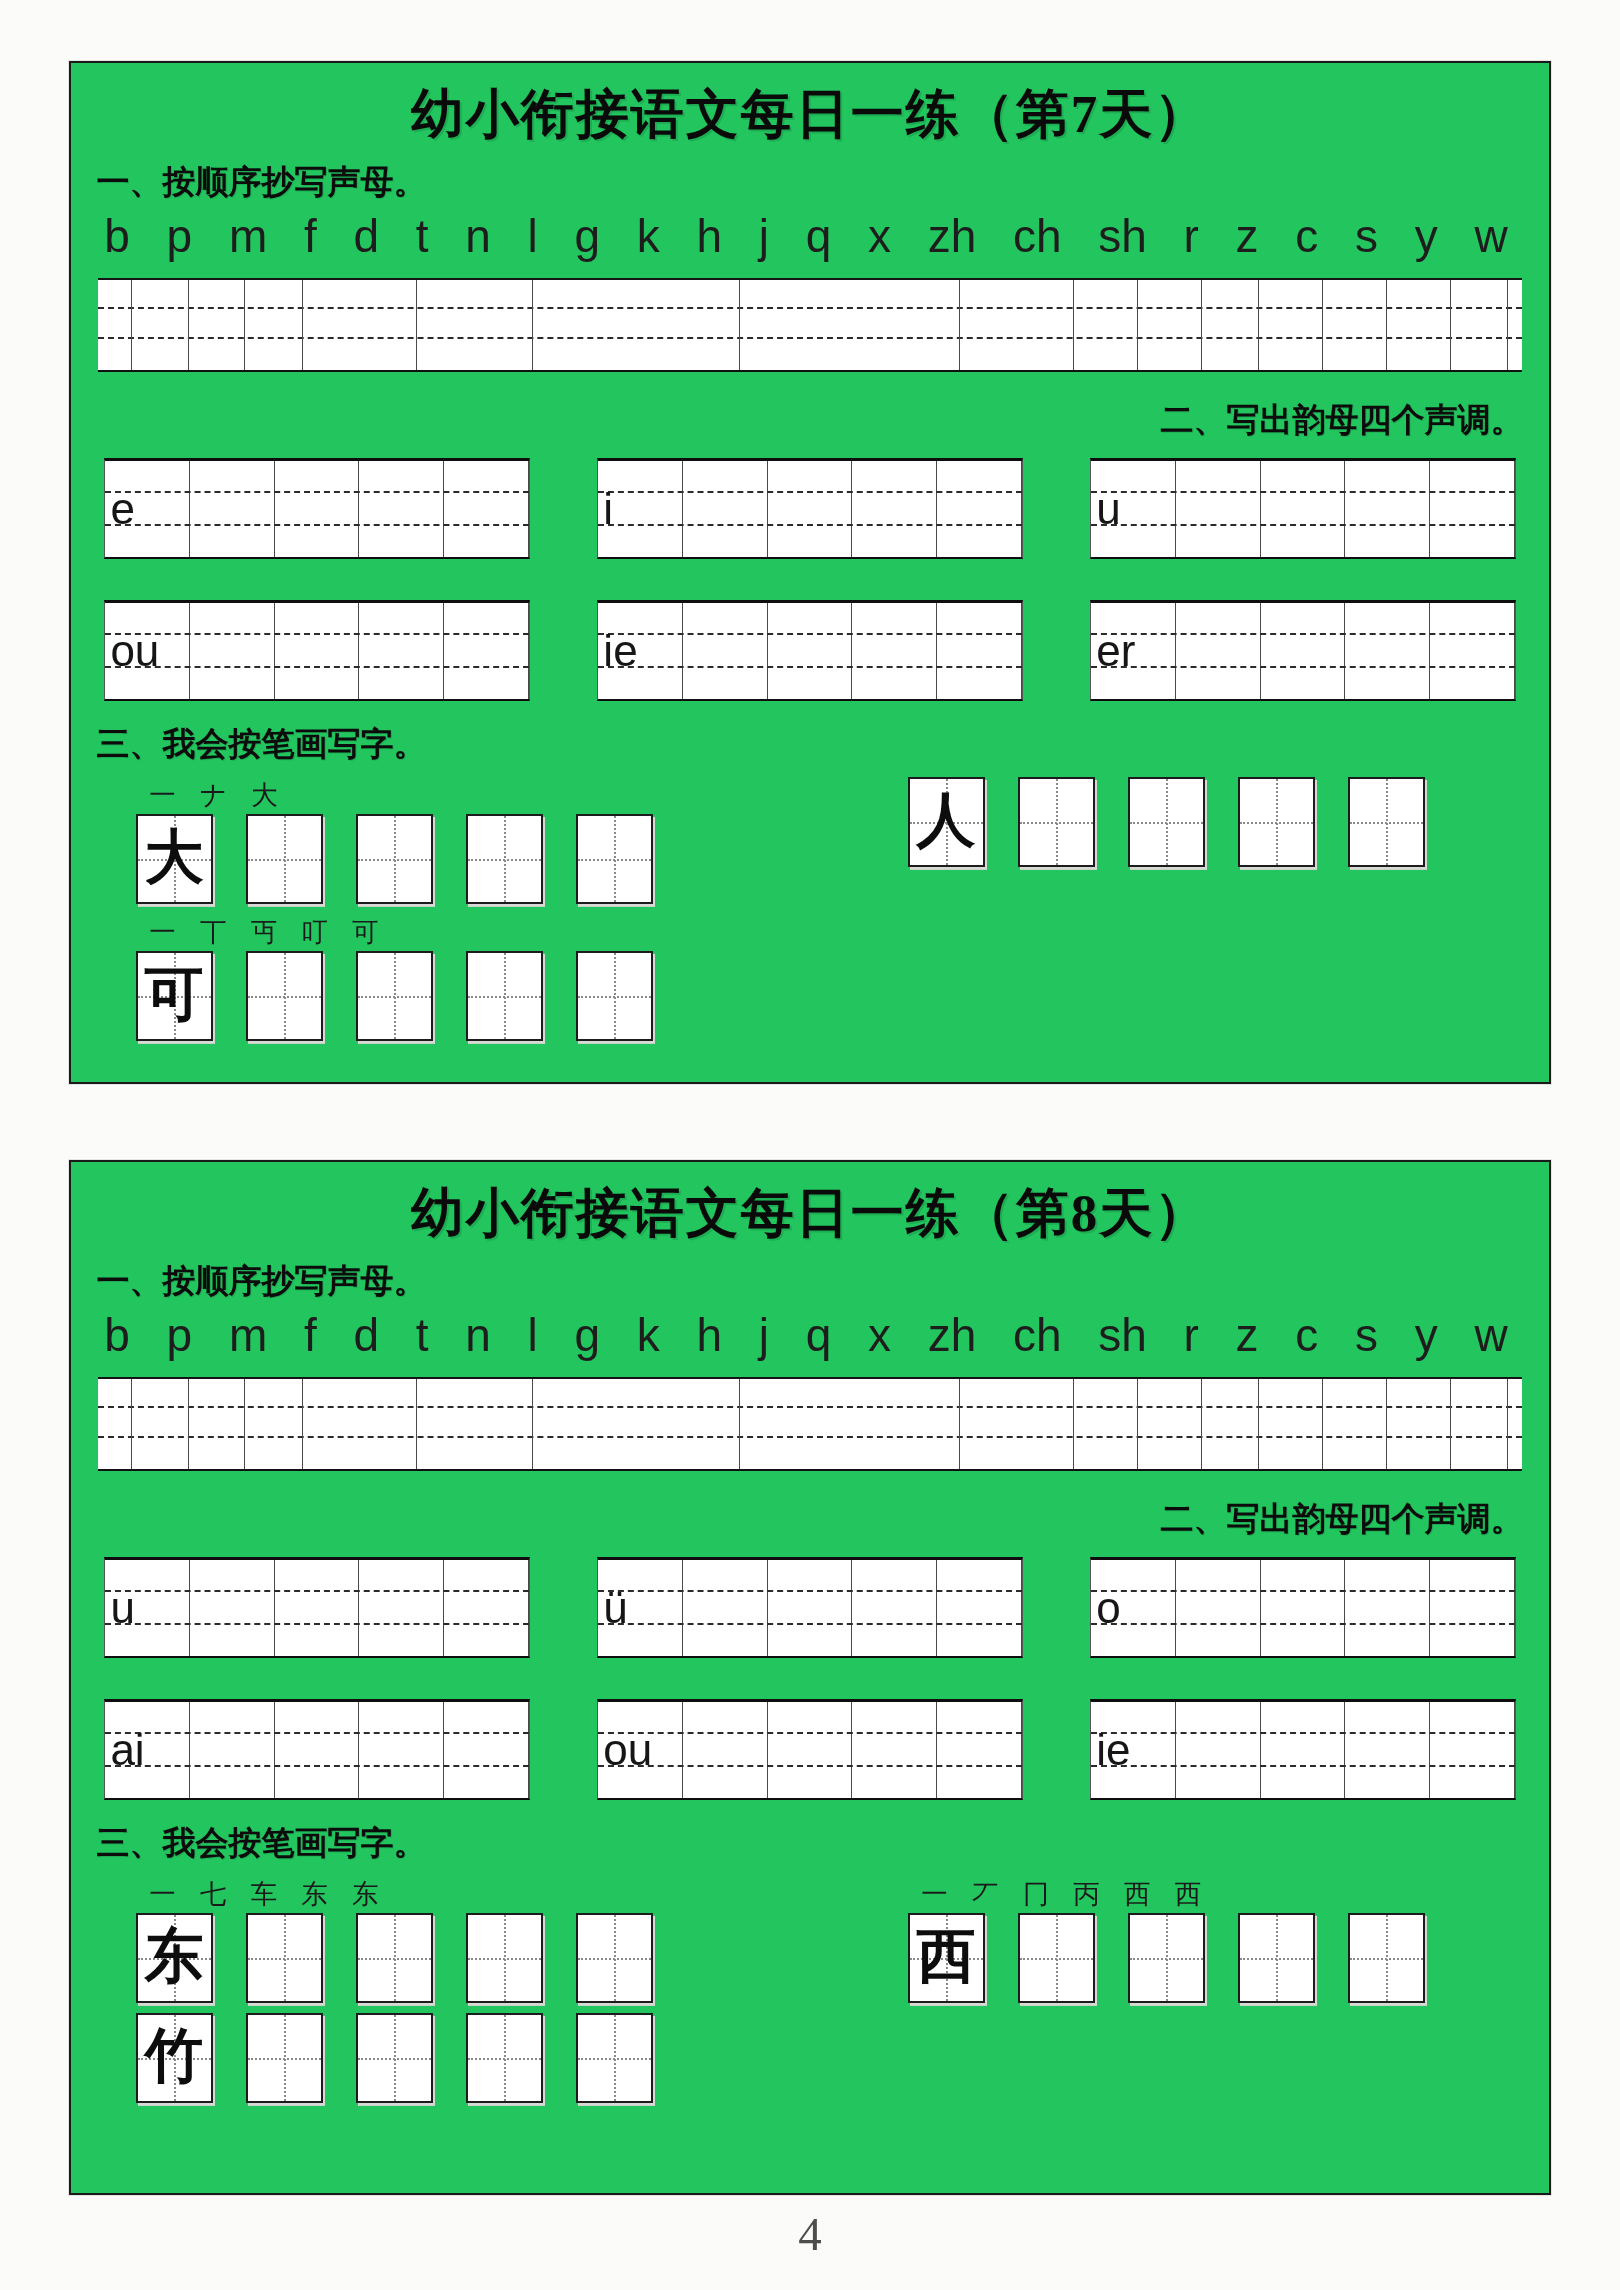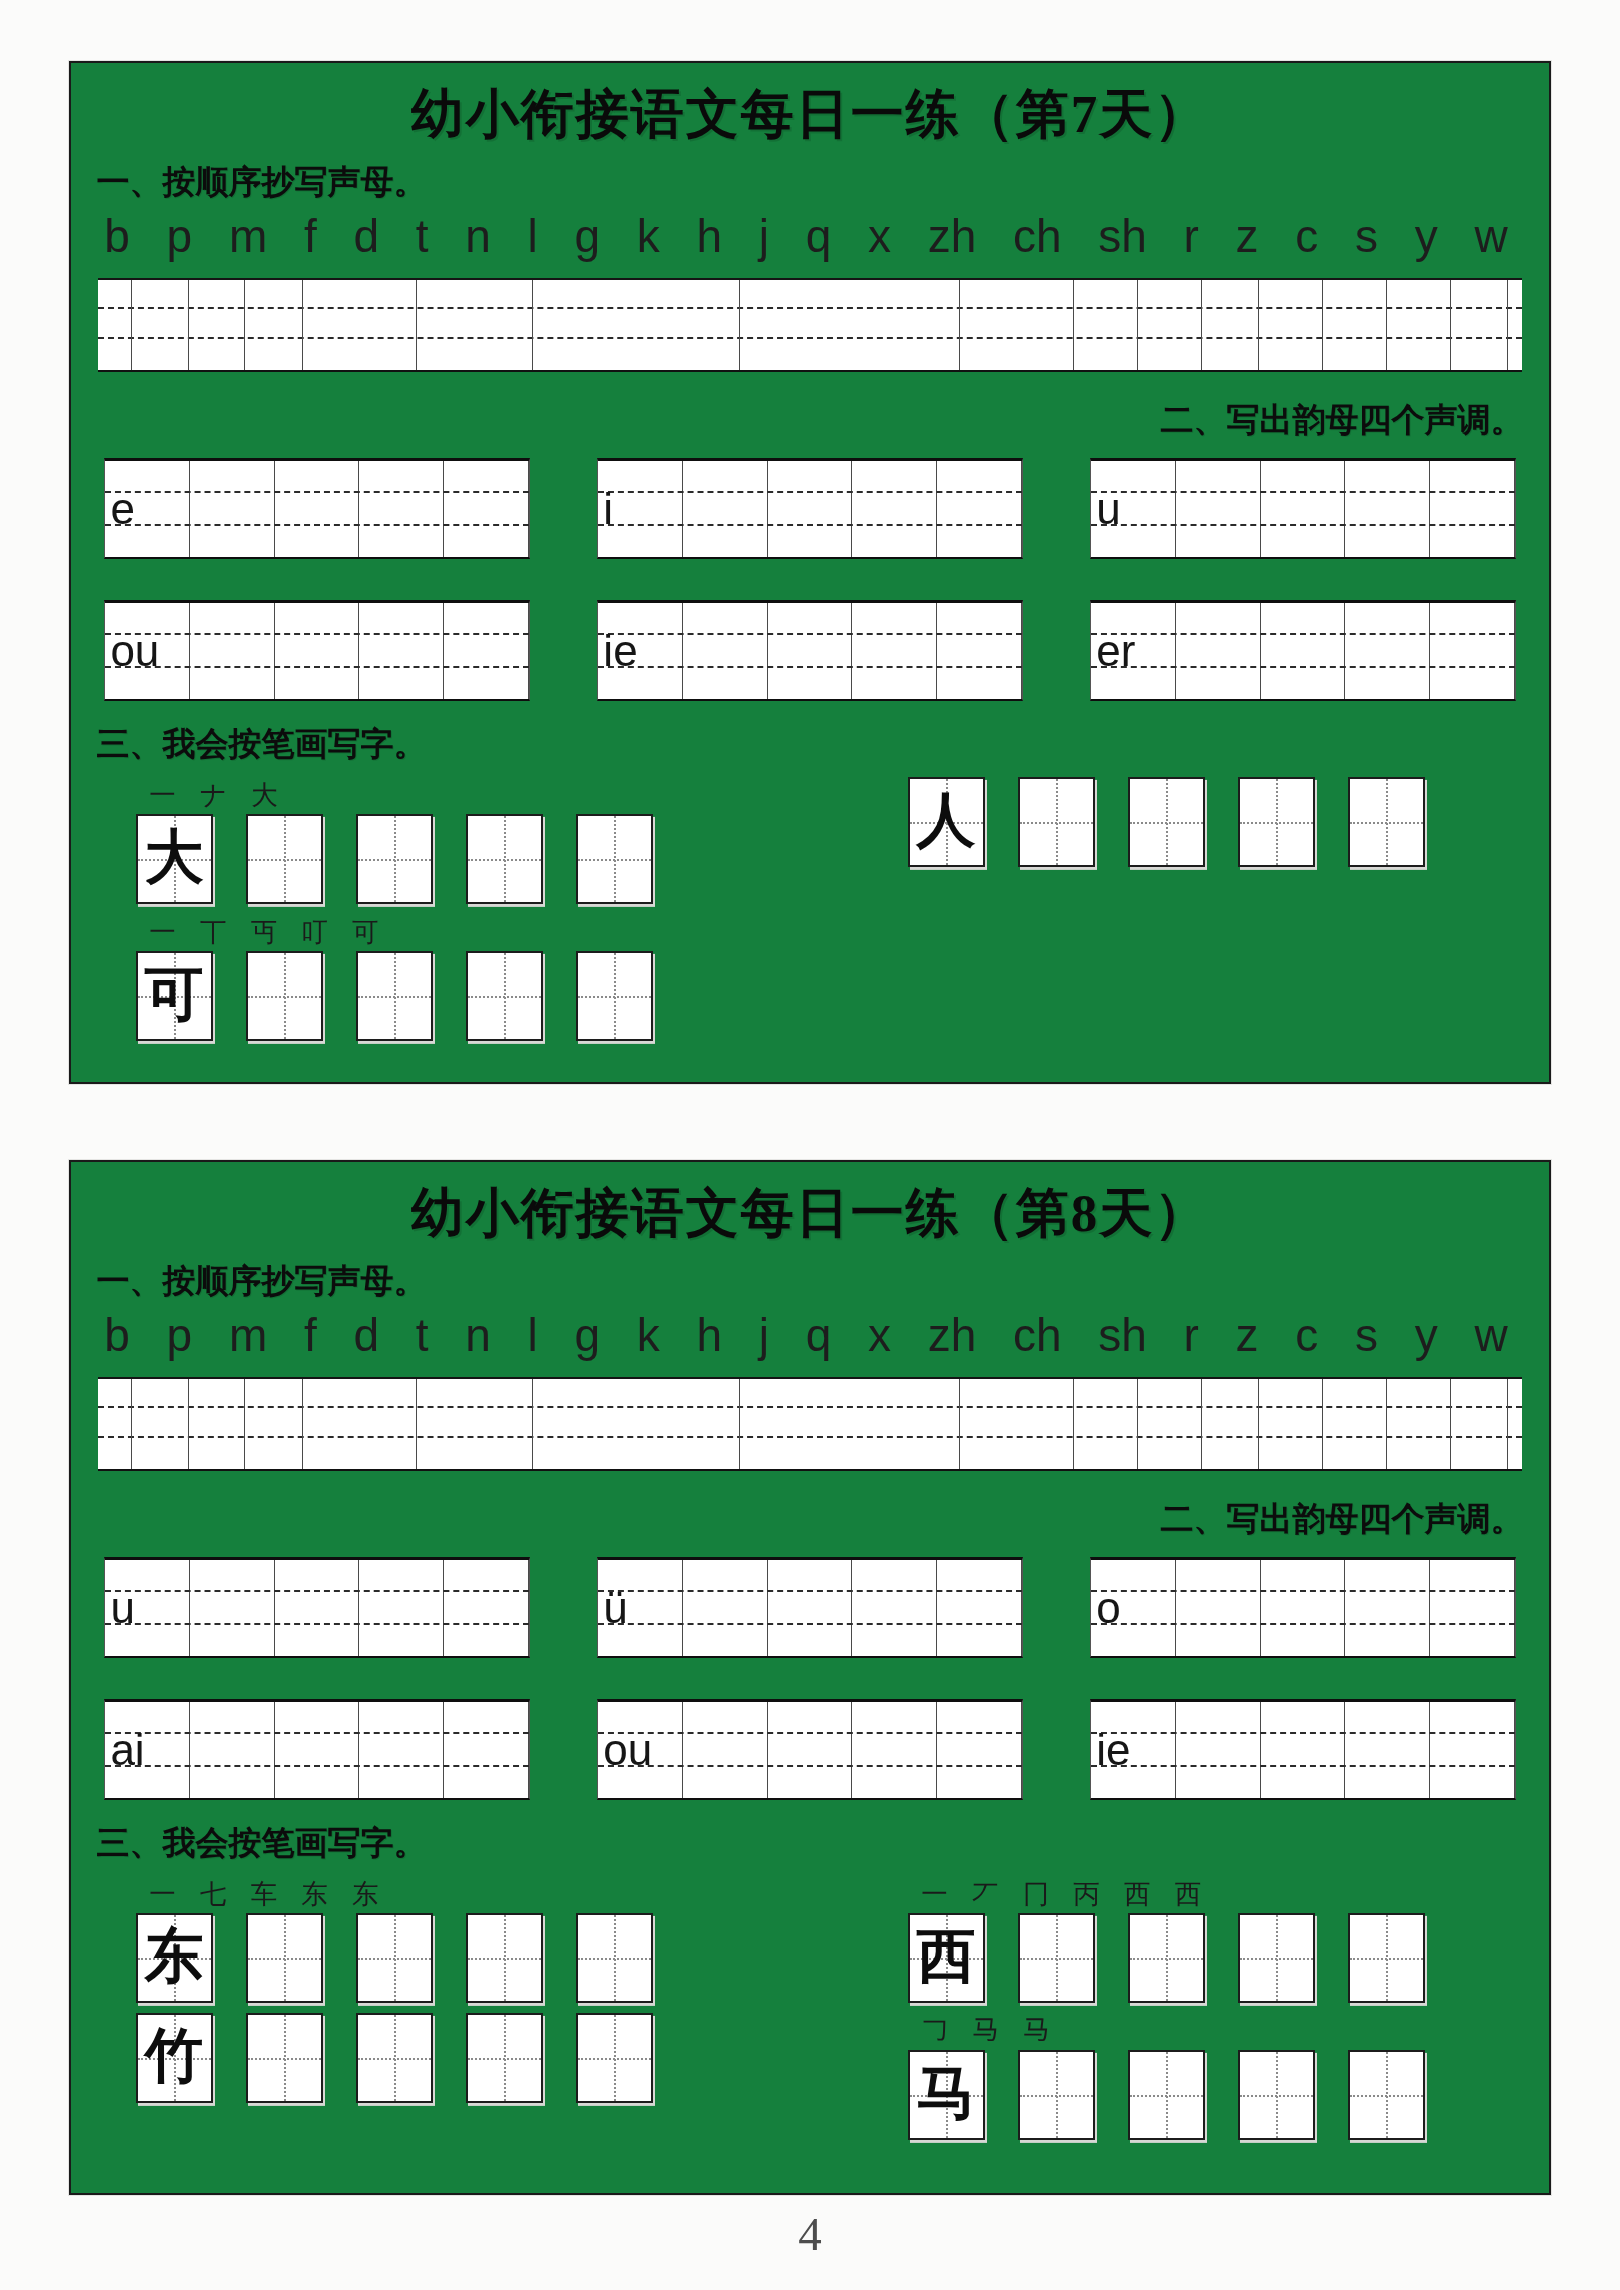--- a/index.html
+++ b/index.html
@@ -1,19 +1,19 @@
 <!DOCTYPE html>
 <html><head>
 <meta charset="utf-8">
 <style>
   html,body{margin:0;padding:0;}
   body{width:1620px;height:2291px;background:#fbfbfa;position:relative;
        font-family:"Liberation Sans",sans-serif;color:#111;}
   .panel{position:absolute;left:69px;width:1482px;border:2px solid #1a1a1a;
-         background:#15803d;box-sizing:border-box;padding:0 23.5px;box-shadow:0 0 0 1px #e5e5e3;}
+         background:#22c55e;box-sizing:border-box;padding:0 23.5px;box-shadow:0 0 0 1px #e5e5e3;}
   #panel-7{top:61px;height:1023px;}
   #panel-8{top:1160px;height:1035px;}
   .title{margin:15.7px 0 3.9px;text-align:center;font-size:53px;font-weight:bold;
          font-family:"Liberation Serif",serif;letter-spacing:2px;color:#0a0a0a;
          text-shadow:2px 2px 0 rgba(0,0,0,0.12);}
   .sec-heading{font-size:33px;font-weight:bold;font-family:Liberation Serif, serif;
          margin:9.8px 2px 0;color:#0c0c0c;text-shadow:1px 1px 0 rgba(0,0,0,0.12);}
   
   .letters{display:flex;justify-content:space-between;align-items:flex-start;
            padding:3.9px 17.6px 0 9.8px;font-size:46px;color:#1d1d1d;line-height:55px;height:61px;}
@@ -300,29 +300,17 @@
       <div class="boxes">
         <div class="cbox">
           <span class="cchar">竹</span>
         </div>
         <div class="cbox"></div>
         <div class="cbox"></div>
         <div class="cbox"></div>
         <div class="cbox"></div>
       </div>
     </div>
-    <div class="charunit right">
-      <div class="strokes">𠃌 马 马</div>
-      <div class="boxes">
-        <div class="cbox">
-          <span class="cchar">马</span>
-        </div>
-        <div class="cbox"></div>
-        <div class="cbox"></div>
-        <div class="cbox"></div>
-        <div class="cbox"></div>
-      </div>
-    </div>
   </div>
 </div>
 
 <div class="pageno">4</div>
 
 
 </body></html>

